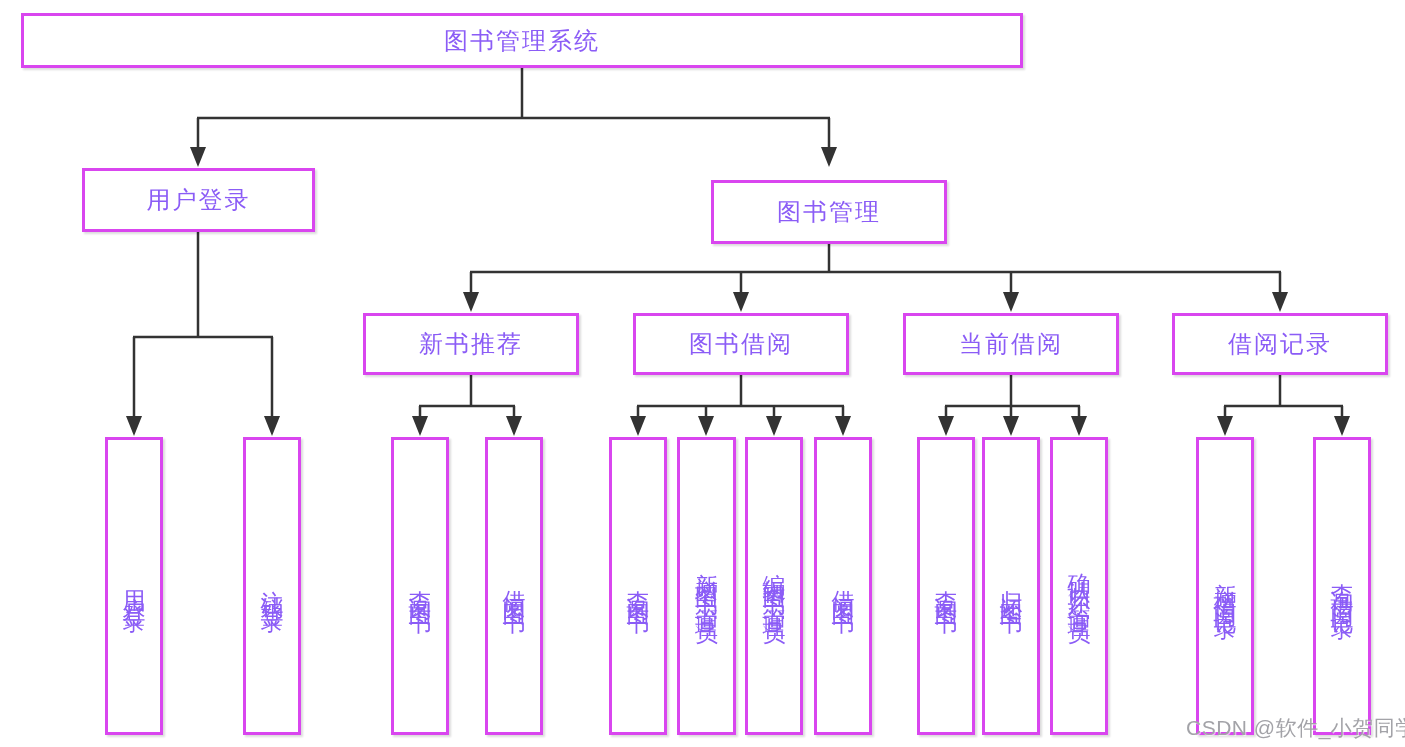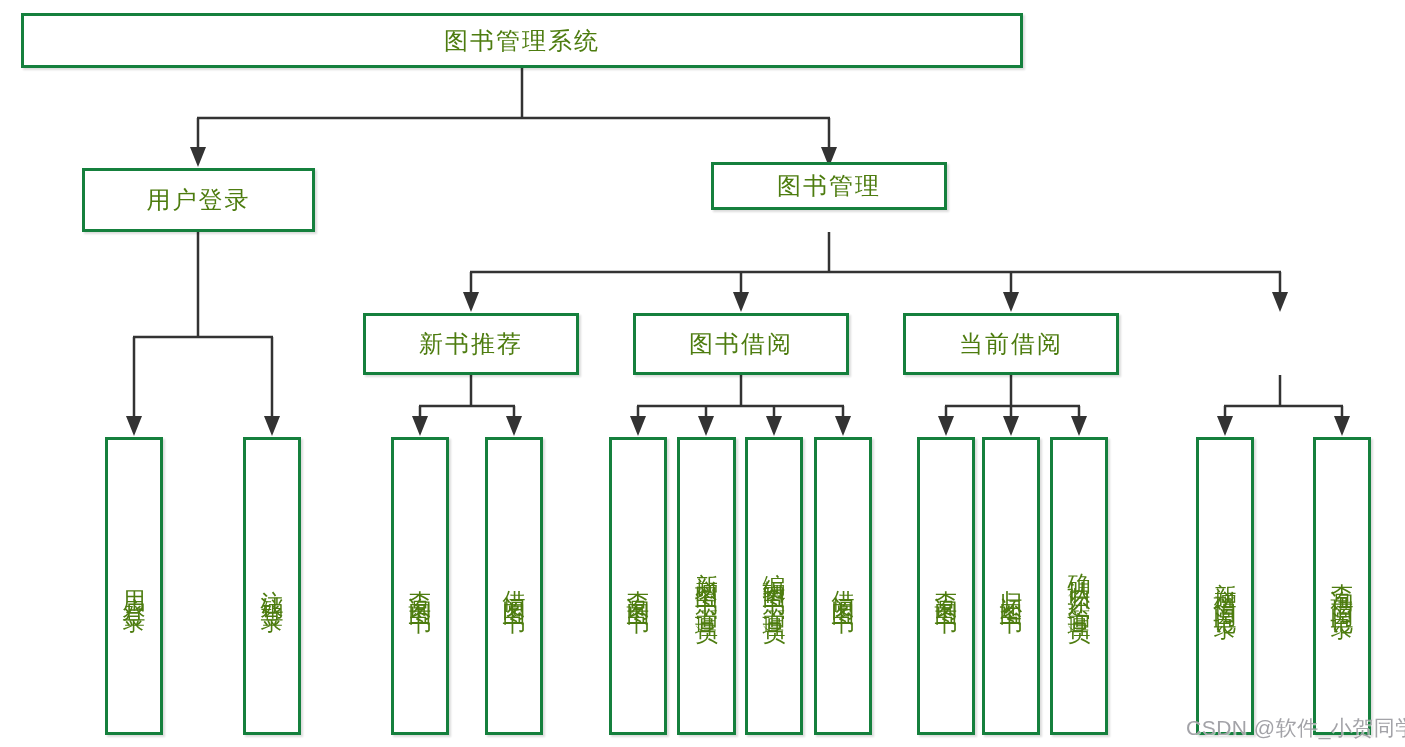--- a/index.html
+++ b/index.html
@@ -13,26 +13,26 @@
   }
   svg.connectors {
     position: absolute;
     left: 0; top: 0;
     width: 1405px; height: 747px;
   }
   .node {
     position: absolute;
     box-sizing: border-box;
     background: #ffffff;
-    border: 3px solid #15803d;
+    border: 3px solid #d946ef;
     box-shadow: 2px 2px 2px rgba(0,0,0,0.14);
     display: flex;
     align-items: center;
     justify-content: center;
-    color: #4d7c0f;
+    color: #8b5cf6;
   }
   .h-label {
     font-size: 24px;
     letter-spacing: 2px;
     line-height: 1;
     white-space: nowrap;
   }
   .v-label {
     writing-mode: vertical-rl;
     text-orientation: mixed;
@@ -126,32 +126,35 @@
     </g>
   </svg>
 
   <div class="node" style="left:21px;top:13px;width:1002px;height:55px">
     <span class="h-label">图书管理系统</span>
   </div>
 
   <div class="node" style="left:82px;top:168px;width:233px;height:64px">
     <span class="h-label">用户登录</span>
   </div>
-  <div class="node" style="left:711px;top:162px;width:236px;height:48px">
+  <div class="node" style="left:711px;top:180px;width:236px;height:64px">
     <span class="h-label">图书管理</span>
   </div>
 
   <div class="node" style="left:633px;top:313px;width:216px;height:62px">
     <span class="h-label">图书借阅</span>
   </div>
   <div class="node" style="left:363px;top:313px;width:216px;height:62px">
     <span class="h-label">新书推荐</span>
   </div>
   <div class="node" style="left:903px;top:313px;width:216px;height:62px">
     <span class="h-label">当前借阅</span>
+  </div>
+  <div class="node" style="left:1172px;top:313px;width:216px;height:62px">
+    <span class="h-label">借阅记录</span>
   </div>
 
   <div class="node" style="left:105px;top:437px;width:58px;height:298px">
     <span class="v-label">用户登录</span>
   </div>
   <div class="node" style="left:243px;top:437px;width:58px;height:298px">
     <span class="v-label">注销登录</span>
   </div>
   <div class="node" style="left:391px;top:437px;width:58px;height:298px">
     <span class="v-label">查询图书</span>

